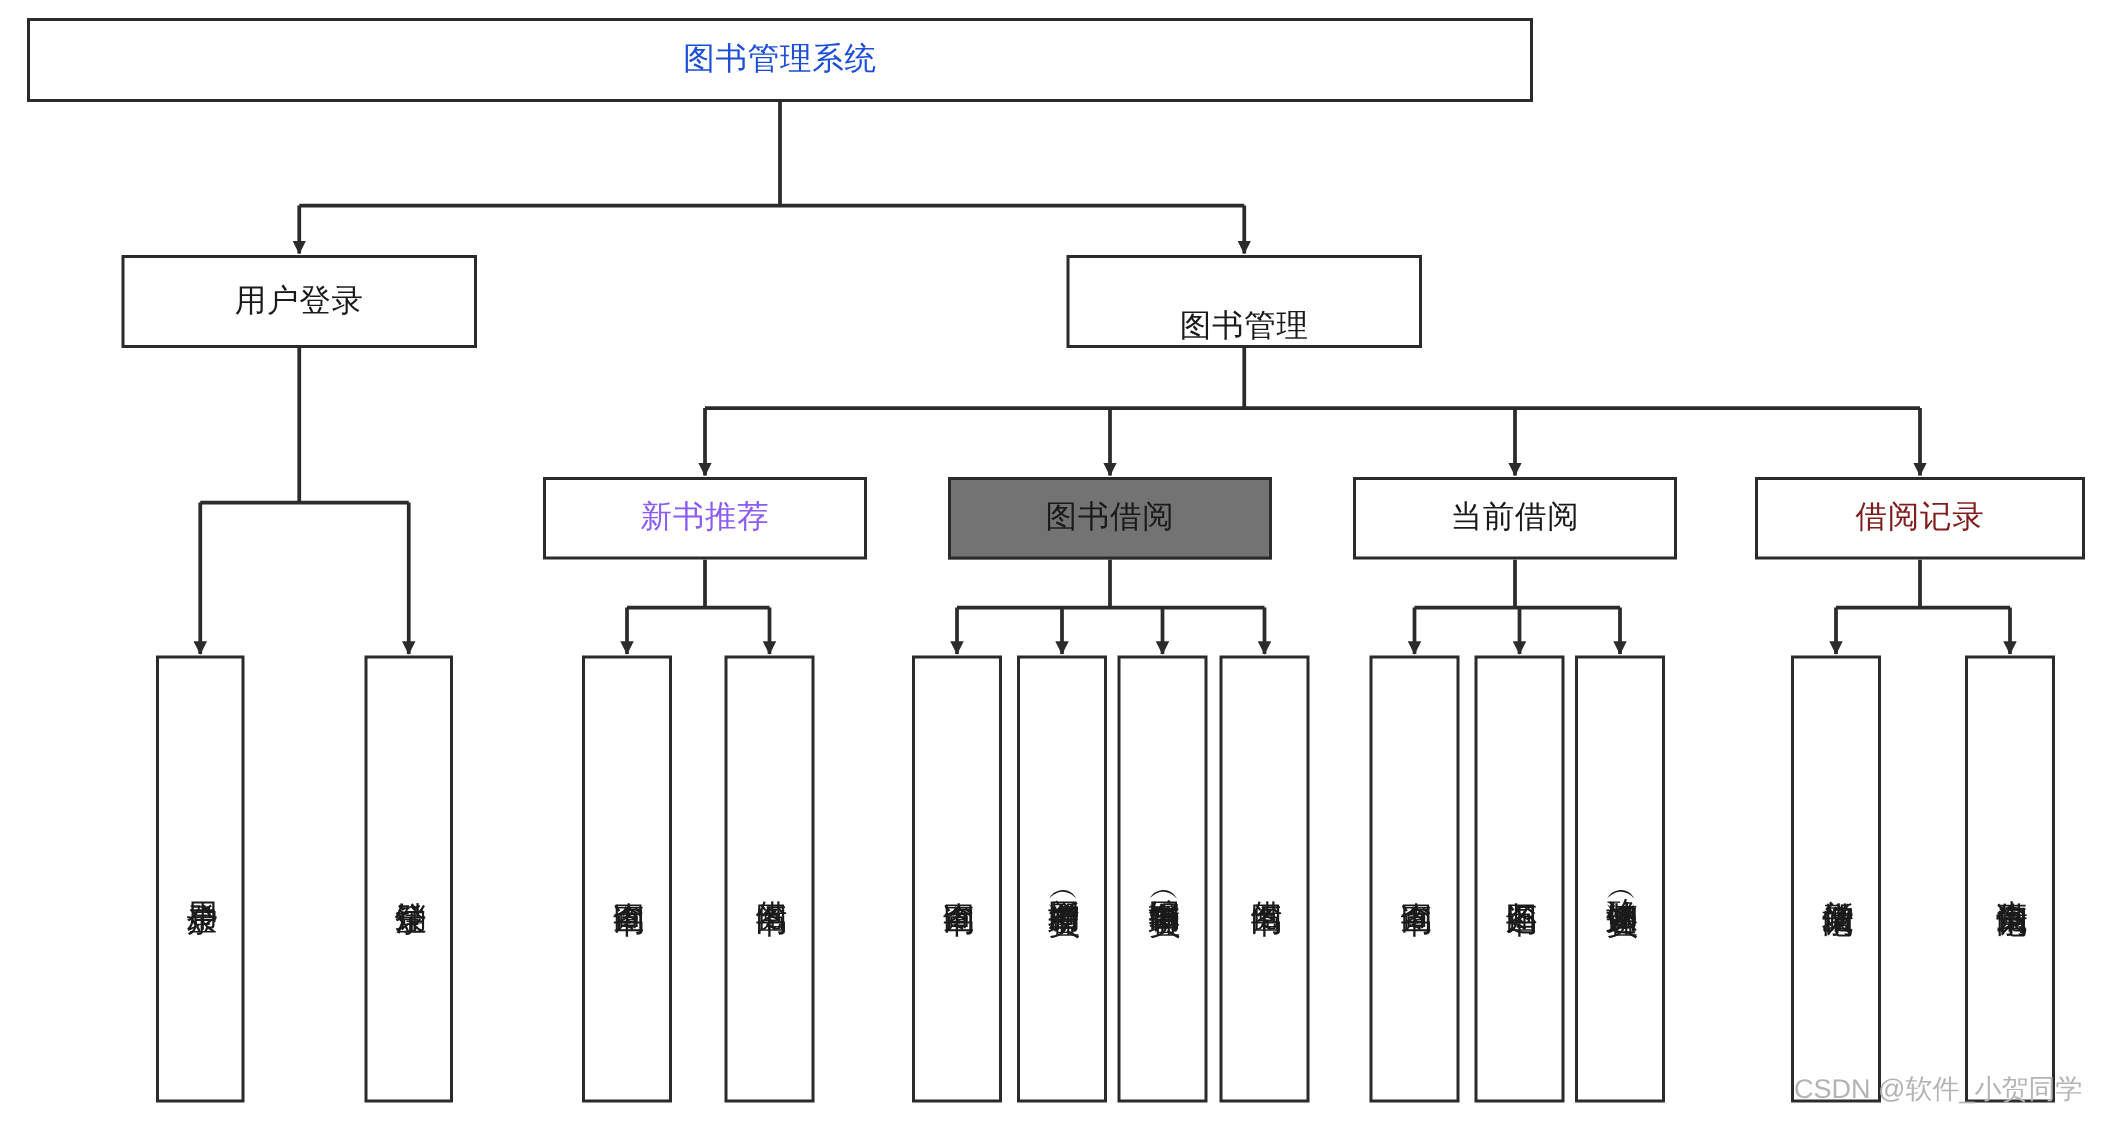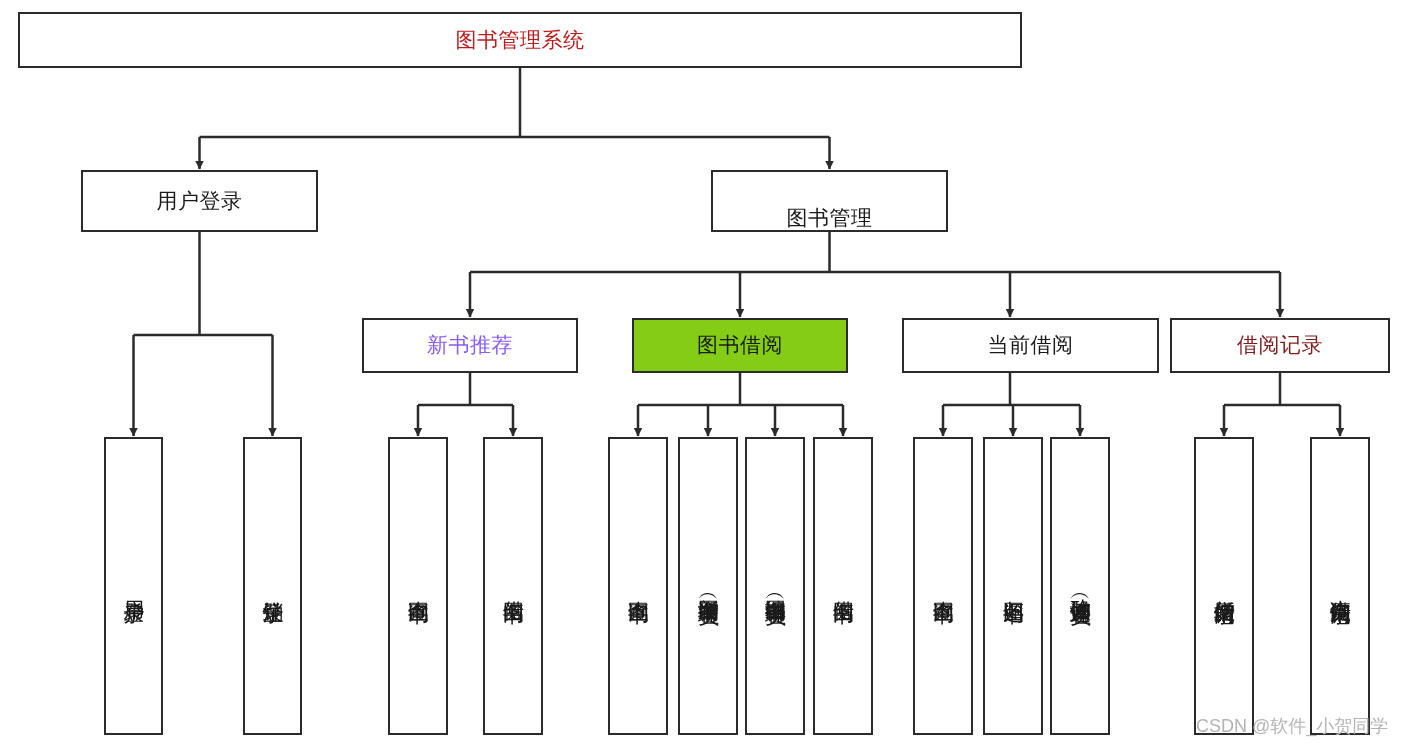--- a/index.html
+++ b/index.html
@@ -102,35 +102,35 @@
         <line x1="1013" y1="405" x2="1013" y2="436" stroke="#2b2b2b" stroke-width="2.5" marker-end="url(#arrowhead)"></line>
         <line x1="1080" y1="405" x2="1080" y2="436" stroke="#2b2b2b" stroke-width="2.5" marker-end="url(#arrowhead)"></line>
         <line x1="1280" y1="373" x2="1280" y2="405" stroke="#2b2b2b" stroke-width="2.5"></line>
         <line x1="1224" y1="405" x2="1340" y2="405" stroke="#2b2b2b" stroke-width="2.5"></line>
         <line x1="1224" y1="405" x2="1224" y2="436" stroke="#2b2b2b" stroke-width="2.5" marker-end="url(#arrowhead)"></line>
         <line x1="1340" y1="405" x2="1340" y2="436" stroke="#2b2b2b" stroke-width="2.5" marker-end="url(#arrowhead)"></line>
       </g>
   </svg>
   <div id="node-layer">
       <div class="node horizontal" style="left: 18px; top: 12px; width: 1004px; height: 56px; border-color: rgb(43, 43, 43); background: rgb(255, 255, 255);">
-        <span class="label" style="color: #b91c1c;">图书管理系统</span>
+        <span class="label" style="color: #1d4ed8;">图书管理系统</span>
       </div>
       <div class="node horizontal" style="left: 81px; top: 170px; width: 237px; height: 62px; border-color: rgb(43, 43, 43); background: rgb(255, 255, 255);">
         <span class="label" style="color: rgb(26, 26, 26);">用户登录</span>
       </div>
       <div class="node horizontal" style="left: 711px; top: 170px; width: 237px; height: 62px; border-color: rgb(43, 43, 43); background: rgb(255, 255, 255); align-items: flex-end;">
         <span class="label" style="color: rgb(26, 26, 26);">图书管理</span>
       </div>
       <div class="node horizontal" style="left: 362px; top: 318px; width: 216px; height: 55px; border-color: rgb(43, 43, 43); background: rgb(255, 255, 255);">
         <span class="label" style="color: #8b5cf6;">新书推荐</span>
       </div>
-      <div class="node horizontal" style="left: 632px; top: 318px; width: 216px; height: 55px; border-color: rgb(43, 43, 43); background: #84cc16;">
+      <div class="node horizontal" style="left: 632px; top: 318px; width: 216px; height: 55px; border-color: rgb(43, 43, 43); background: #737373;">
         <span class="label" style="color: rgb(26, 26, 26);">图书借阅</span>
       </div>
-      <div class="node horizontal" style="left: 902px; top: 318px; width: 257px; height: 55px; border-color: rgb(43, 43, 43); background: rgb(255, 255, 255);">
+      <div class="node horizontal" style="left: 902px; top: 318px; width: 216px; height: 55px; border-color: rgb(43, 43, 43); background: rgb(255, 255, 255);">
         <span class="label" style="color: rgb(26, 26, 26);">当前借阅</span>
       </div>
       <div class="node horizontal" style="left: 1170px; top: 318px; width: 220px; height: 55px; border-color: rgb(43, 43, 43); background: rgb(255, 255, 255);">
         <span class="label" style="color: #7f1d1d;">借阅记录</span>
       </div>
       <div class="node vertical" style="left: 104px; top: 437px; width: 59px; height: 298px; border-color: rgb(43, 43, 43); background: rgb(255, 255, 255);">
         <span class="label" style="color: rgb(26, 26, 26);">用户登录</span>
       </div>
       <div class="node vertical" style="left: 243px; top: 437px; width: 59px; height: 298px; border-color: rgb(43, 43, 43); background: rgb(255, 255, 255);">
         <span class="label" style="color: rgb(26, 26, 26);">注销登录</span>

